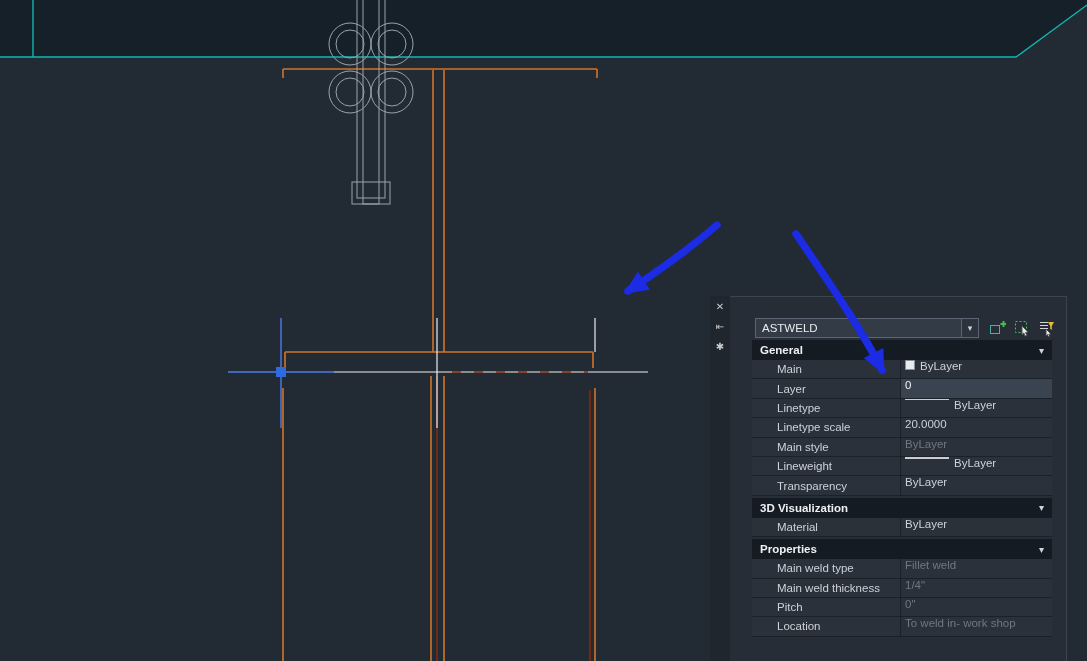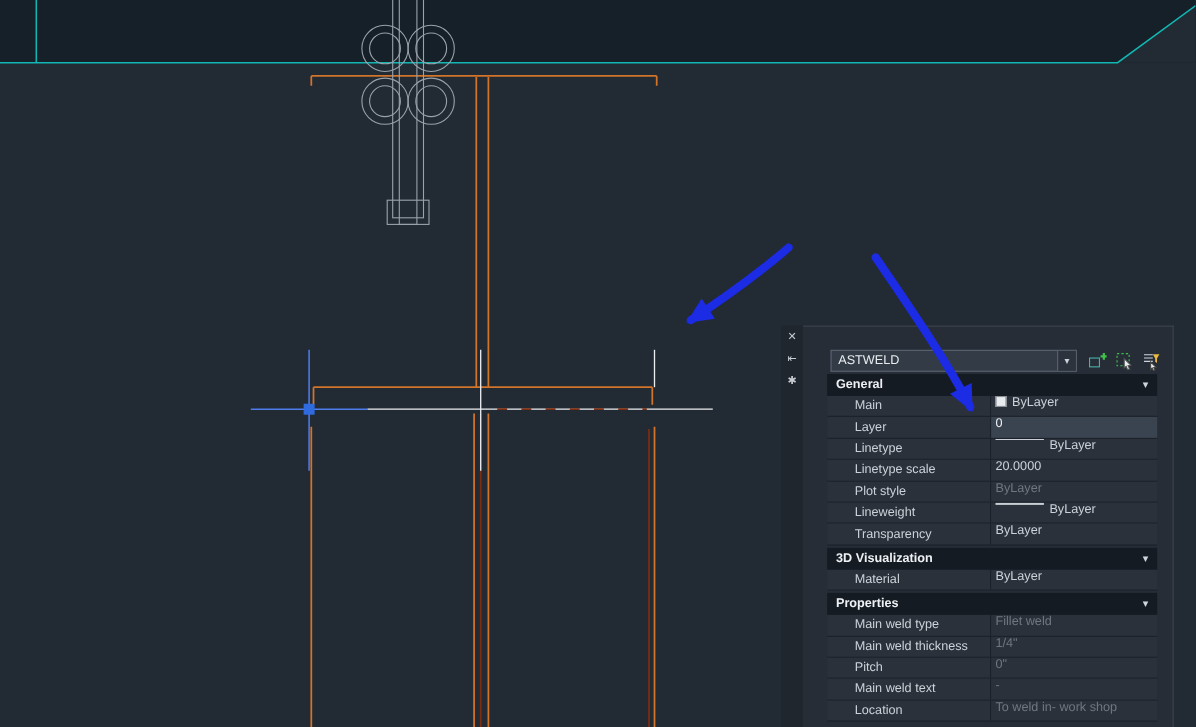--- a/index.html
+++ b/index.html
@@ -107,21 +107,21 @@
               <span>ByLayer</span>
             </div>
         </div>
         <div class="prow">
           <div class="plabel">Linetype scale</div>
           <div class="pvalue">
               <span>20.0000</span>
             </div>
         </div>
         <div class="prow">
-          <div class="plabel">Plot style</div>
+          <div class="plabel">Main style</div>
           <div class="pvalue muted">
               <span>ByLayer</span>
             </div>
         </div>
         <div class="prow">
           <div class="plabel">Lineweight</div>
           <div class="pvalue">
               <span class="lw-sample"></span>
               <span>ByLayer</span>
             </div>
@@ -157,26 +157,20 @@
         <div class="prow">
           <div class="plabel">Main weld thickness</div>
           <div class="pvalue muted">
               <span>1/4"</span>
             </div>
         </div>
         <div class="prow">
           <div class="plabel">Pitch</div>
           <div class="pvalue muted">
               <span>0"</span>
-            </div>
-        </div>
-        <div class="prow">
-          <div class="plabel">Main weld text</div>
-          <div class="pvalue muted">
-              <span>-</span>
             </div>
         </div>
         <div class="prow">
           <div class="plabel">Location</div>
           <div class="pvalue muted">
               <span>To weld in- work shop</span>
             </div>
         </div>
 
       </div>

